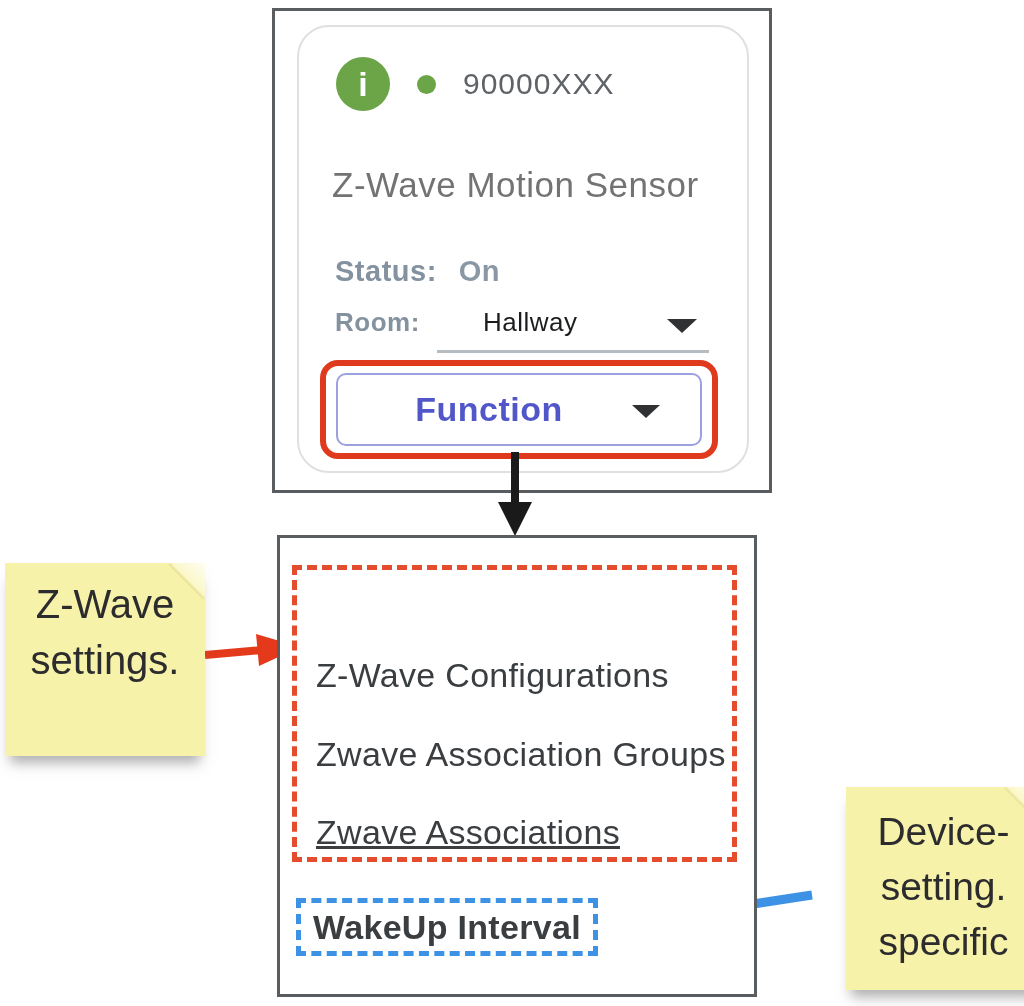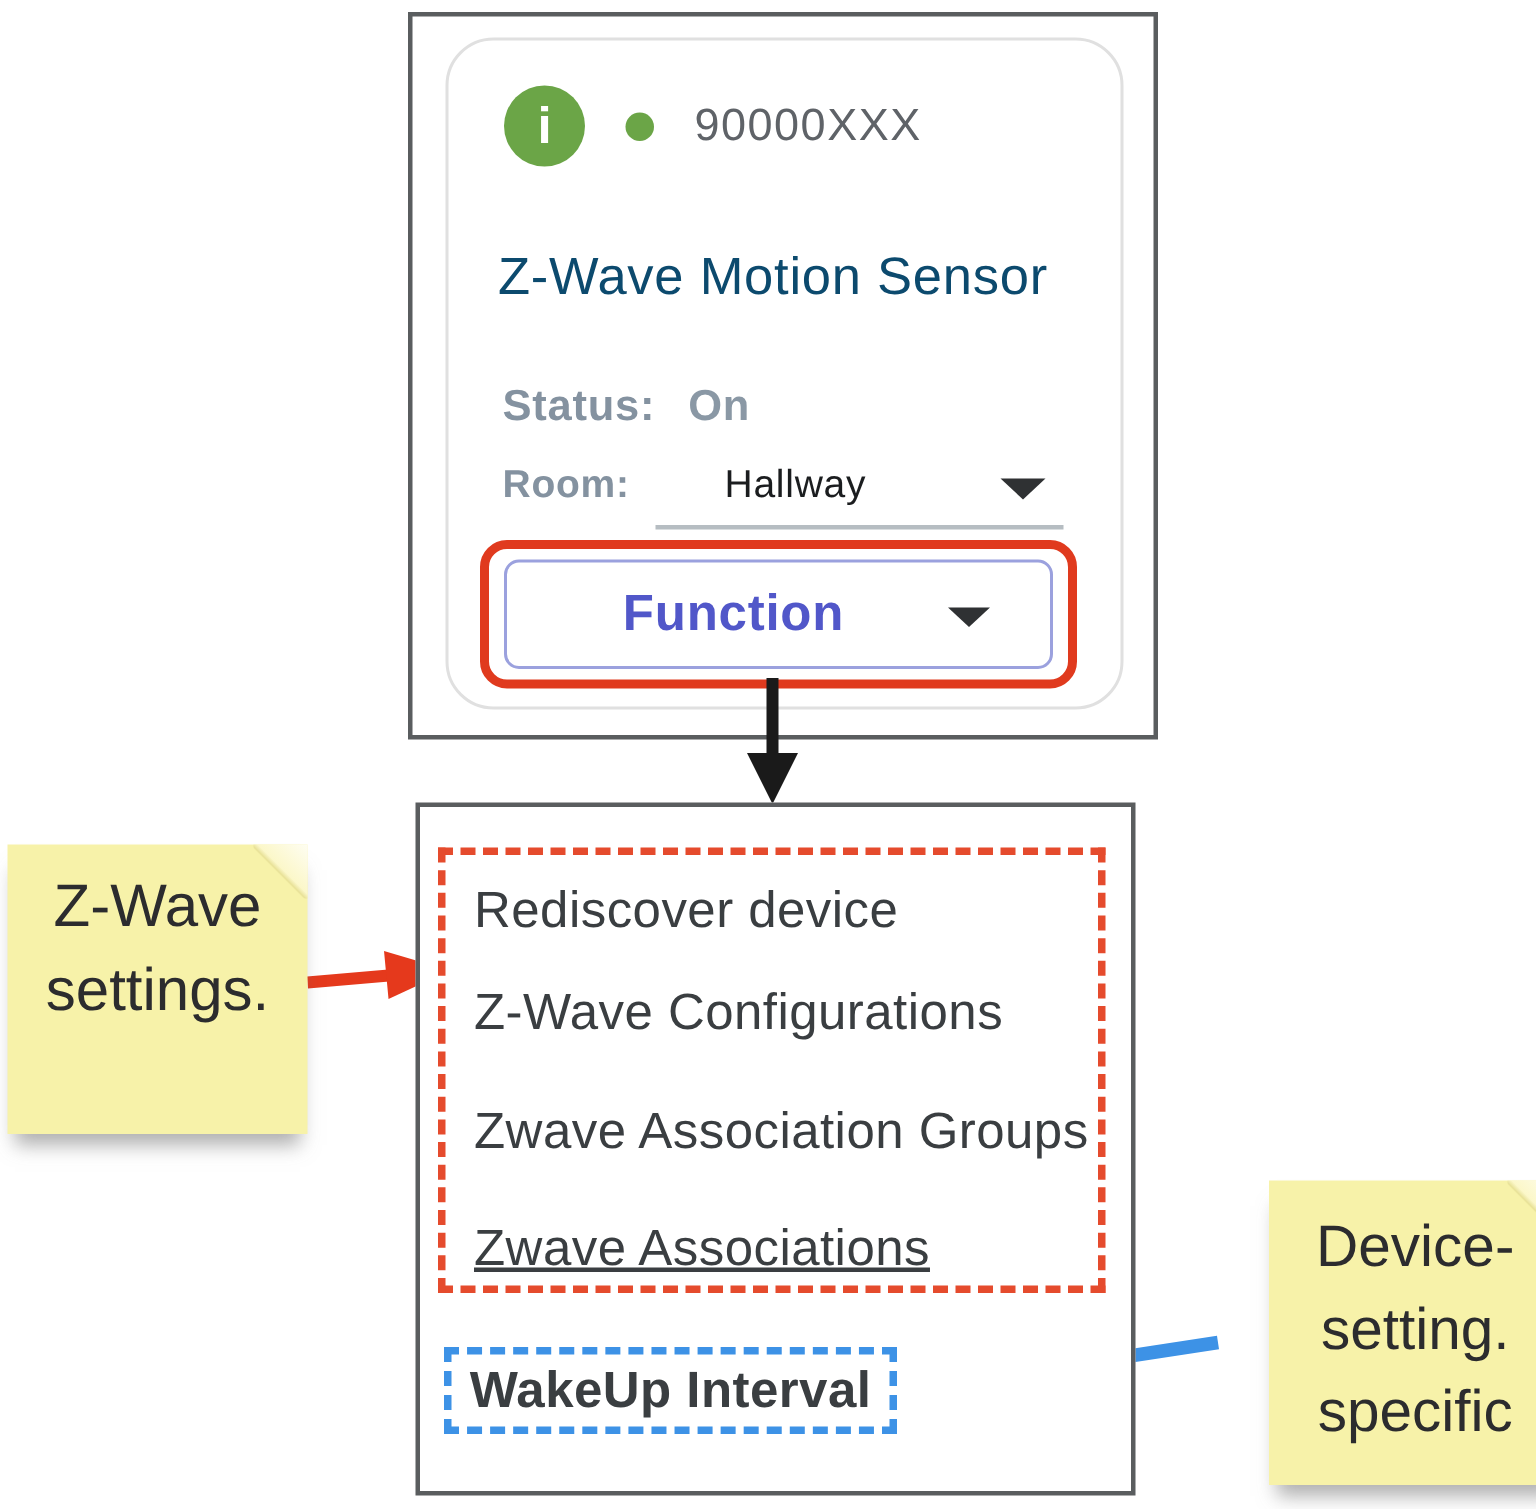--- a/index.html
+++ b/index.html
@@ -34,21 +34,21 @@
   }
   .status-dot {
     width: 19px; height: 19px; border-radius: 50%;
     background: #6ba547; margin-left: 27px;
   }
   .device-id {
     margin-left: 27px; font-size: 30px; color: #5f6368; letter-spacing: 1px;
   }
   .device-title {
     position: absolute; left: 33px; top: 138px;
-    font-size: 35px; color: #0c4a6e; letter-spacing: 0.5px; font-weight: 500;
+    font-size: 35px; color: #737373; letter-spacing: 0.5px; font-weight: 500;
     white-space: nowrap;
   }
   .status-row {
     position: absolute; left: 36px; top: 228px;
     font-size: 29px; color: #8492a0; font-weight: 700; letter-spacing: 0.5px;
   }
   .status-row .value { margin-left: 22px; font-weight: 600; color: #8a98a5; }
   .room-row {
     position: absolute; left: 36px; top: 280px;
     font-size: 26px; color: #8492a0; font-weight: 700; letter-spacing: 0.5px;
@@ -202,21 +202,20 @@
 
 <svg class="arrow-svg blue-arrow" width="224" height="56" viewBox="0 0 224 56">
   <line x1="218" y1="11" x2="48" y2="37" stroke="#3d92e6" stroke-width="9"></line>
   <polygon points="6,43 52,18 58,53" fill="#3d92e6"></polygon>
 </svg>
 
 <div class="menu-box">
 
   <div class="generic-group"></div>
 
-  <div class="menu-item menu-item-1">Rediscover device</div>
   <div class="menu-item menu-item-2">Z-Wave Configurations</div>
   <div class="menu-item menu-item-3">Zwave Association Groups</div>
   <div class="menu-item menu-item-4">Zwave Associations</div>
 
   <div class="device-specific-group">
     <div class="device-specific-item">WakeUp Interval</div>
   </div>
 
 </div>
 

